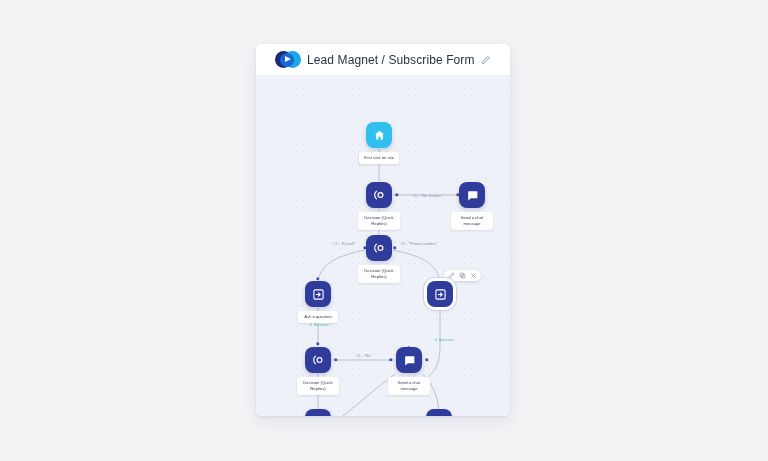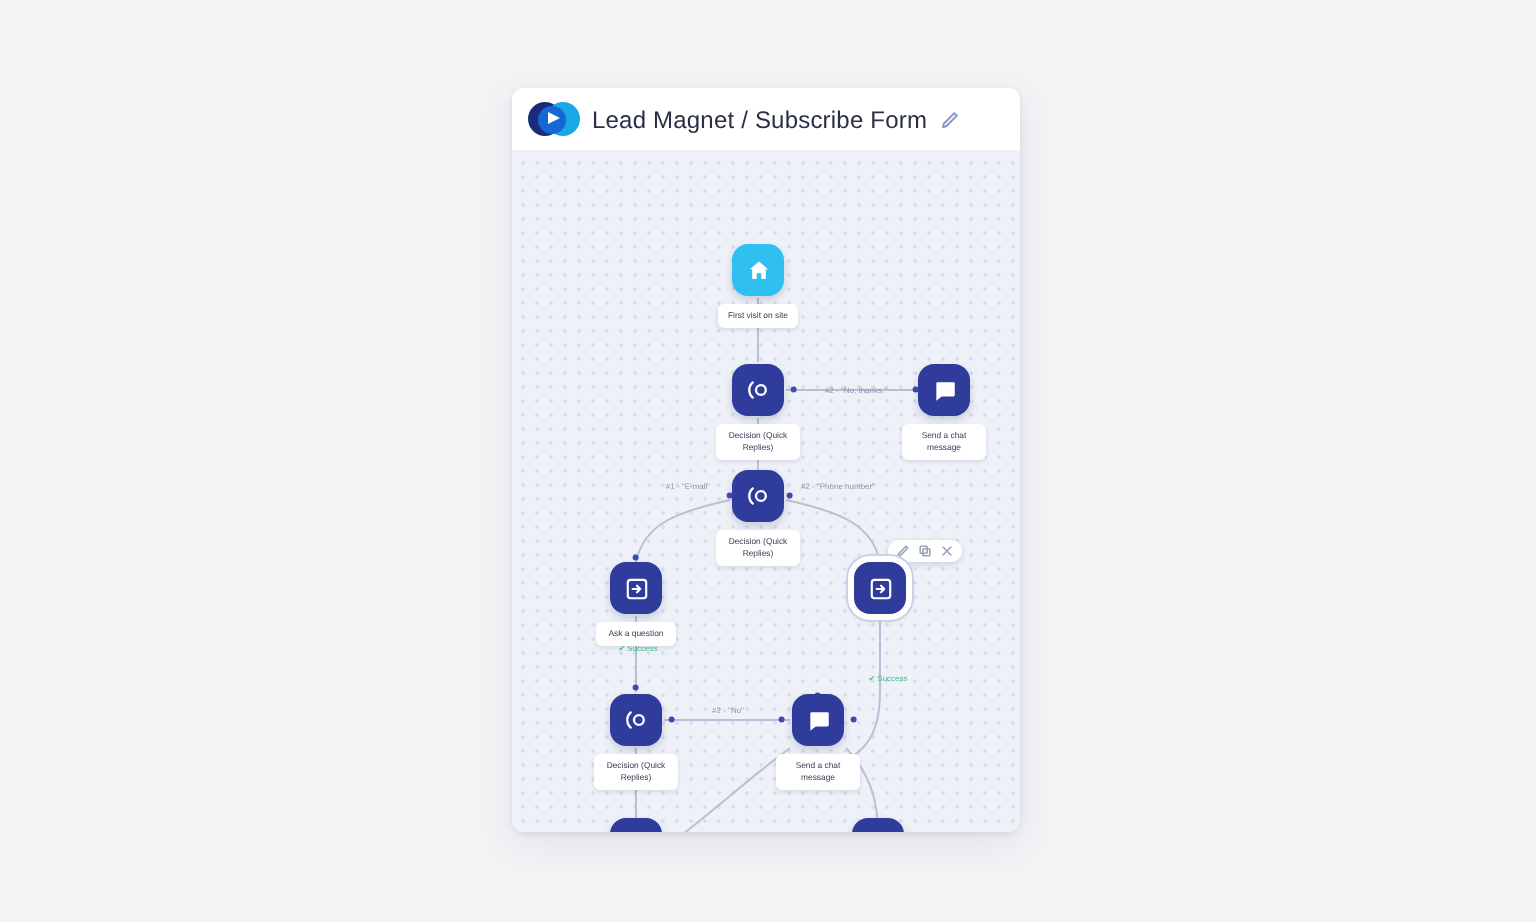--- a/index.html
+++ b/index.html
@@ -16,21 +16,21 @@
     position:absolute;left:256px;top:44px;width:254px;height:372px;
     background:#ffffff;border-radius:6px;
     box-shadow:0 1px 3px rgba(30,40,80,.10),0 6px 18px rgba(30,40,80,.07);
     overflow:hidden;
   }
 
   
   .hdr{
     position:absolute;left:0;top:0;width:254px;height:32px;
     background:#fff;display:flex;align-items:center;
-    padding-left:8px;box-sizing:border-box;
+    padding-left:19px;box-sizing:border-box;
     border-bottom:1px solid #f0f1f4;
   }
   .logo{position:relative;width:26px;height:17px;flex:none;margin-right:6px;}
   .logo .c1{position:absolute;left:0;top:0;width:17px;height:17px;border-radius:50%;background:#1b2a7a;}
   .logo .c2{position:absolute;left:9px;top:0;width:17px;height:17px;border-radius:50%;background:#1aa7e8;}
   .logo .c3{position:absolute;left:4.5px;top:1.5px;width:14px;height:14px;border-radius:50%;background:#1566d6;}
   .logo .tri{
     position:absolute;left:9.5px;top:5px;width:0;height:0;
     border-left:6px solid #fff;border-top:3.5px solid transparent;border-bottom:3.5px solid transparent;
   }

